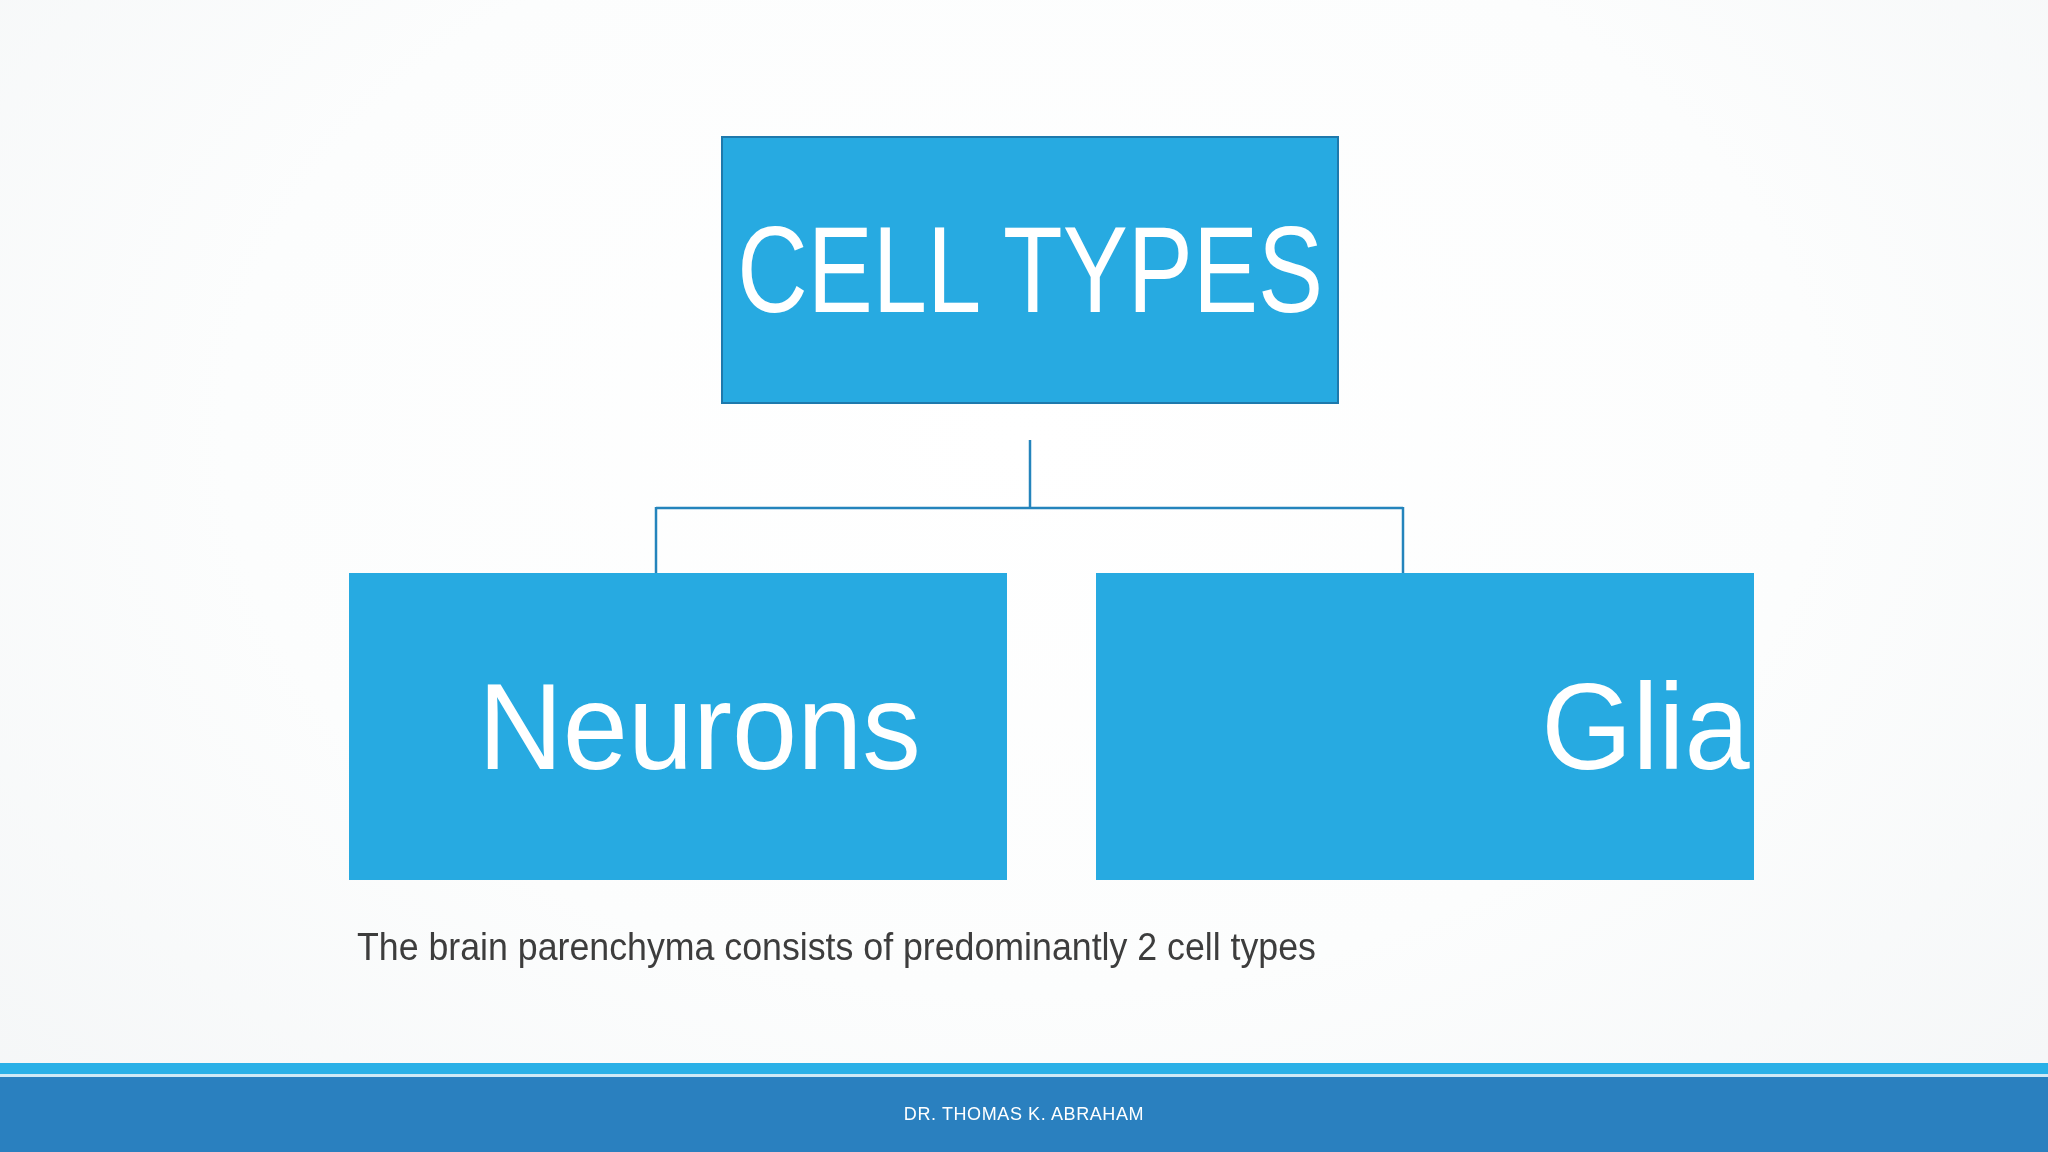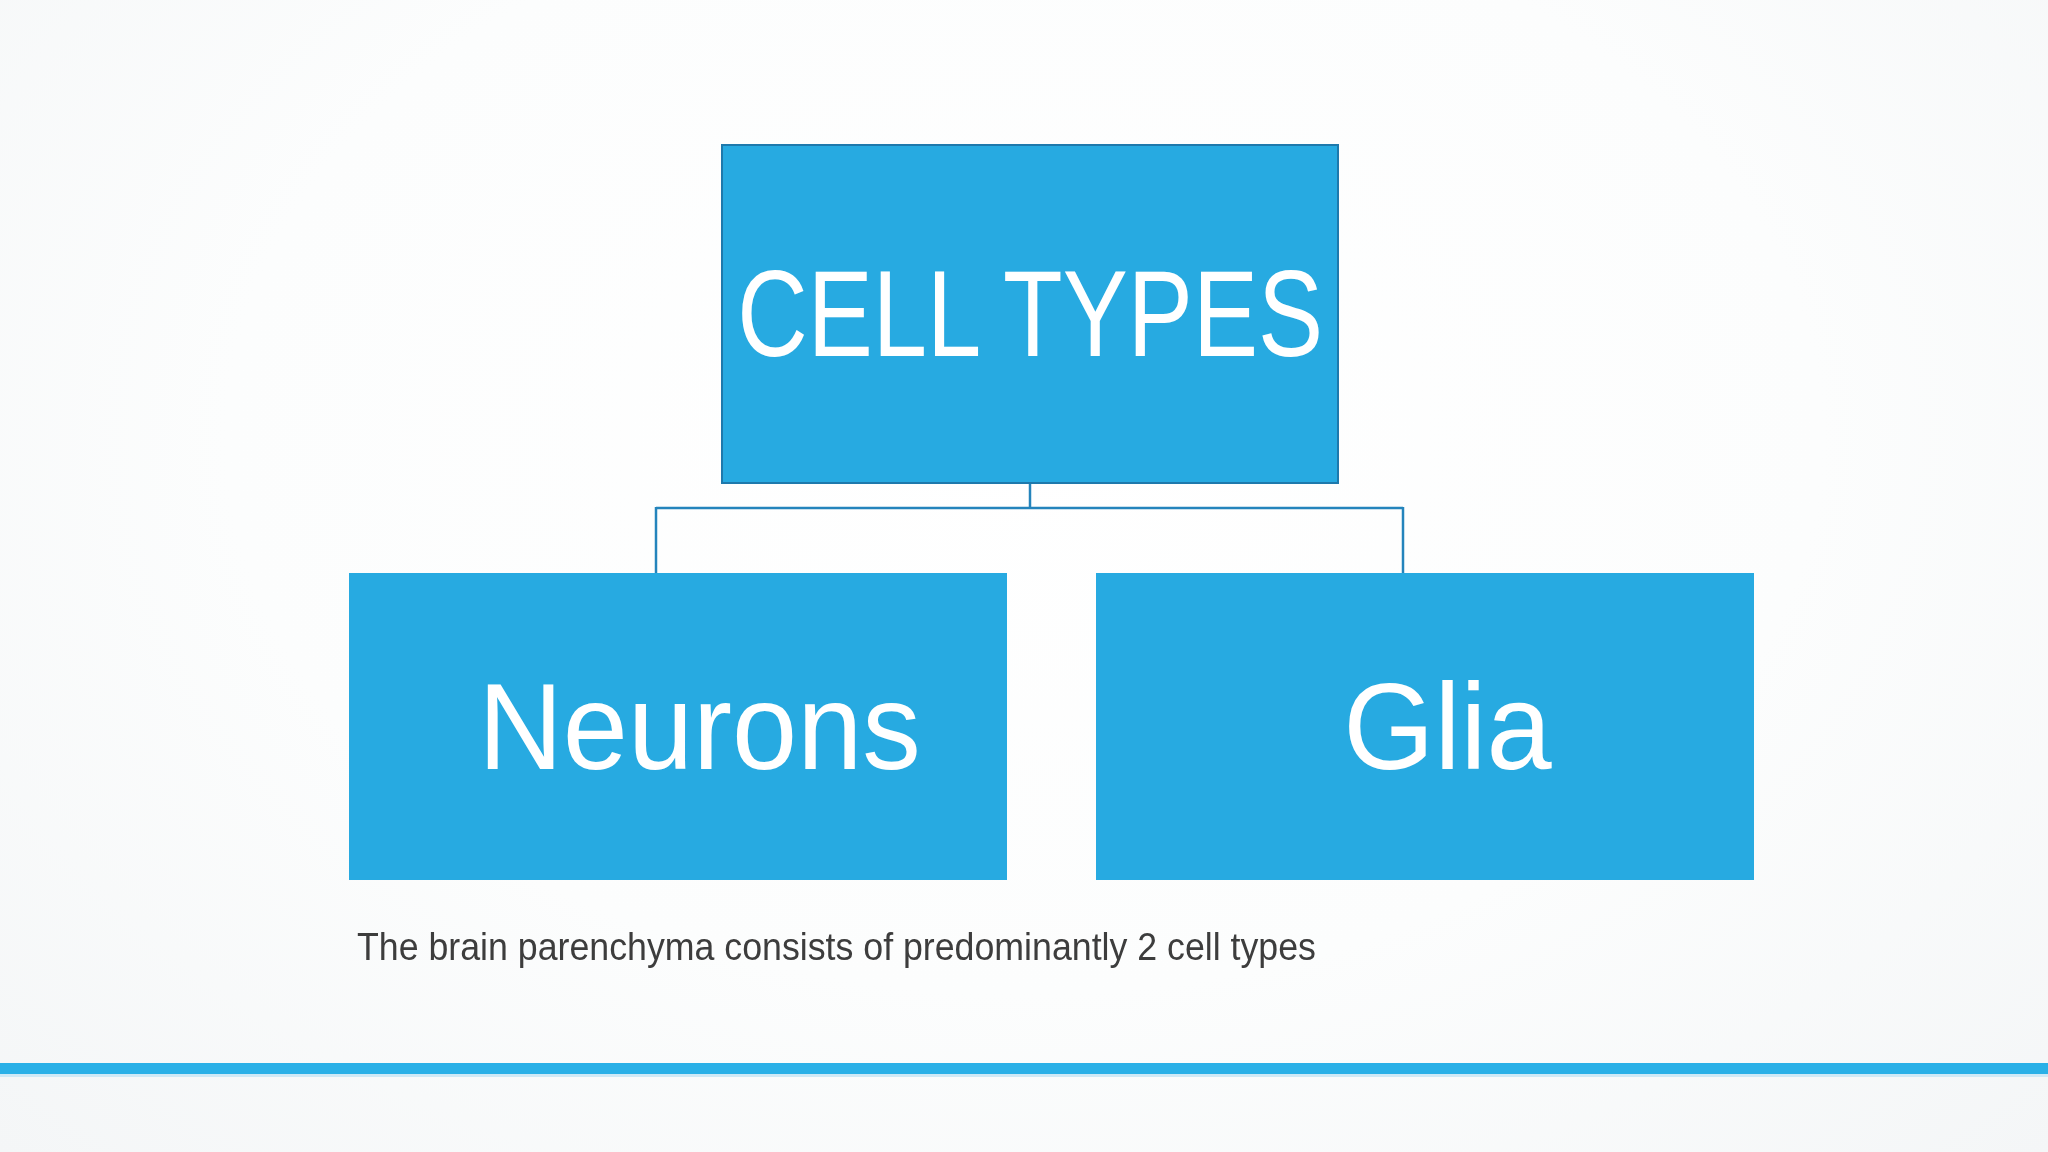--- a/index.html
+++ b/index.html
@@ -22,27 +22,27 @@
     background:radial-gradient(ellipse at 50% 38%, #ffffff 0%, #fcfdfd 55%, #f4f6f7 100%);
     font-family:"Liberation Sans","DejaVu Sans",sans-serif;
   }
   .node{
     position:absolute;
     background:var(--node-fill);
     display:flex;align-items:center;justify-content:center;
     color:var(--node-text);
   }
   .node.root{
-    left:721px;top:144px;width:618px;height:340px;
+    left:721px;top:136px;width:618px;height:268px;
     border:2px solid var(--node-border);
     box-sizing:border-box;
   }
   .node.child{height:307px;top:573px;width:614px;padding-left:44px;}
   .node.child.left{left:349px;}
-  .node.child.right{left:1096px;}
+  .node.child.right{left:1096px;justify-content:flex-end;}
   .node-label{
     font-size:122px;
     line-height:1;
     white-space:nowrap;
     display:inline-block;
     font-weight:400;
   }
   .node.root .node-label{transform:scaleX(0.80);}
   .node.child .node-label{transform:scaleX(0.96);}
   .connector-svg{position:absolute;left:0;top:0;pointer-events:none;}
@@ -94,14 +94,17 @@
   </div>
 
   <div class="node child right">
     <span class="node-label">Glia</span>
   </div>
 
   <div class="caption">The brain parenchyma consists of predominantly 2 cell types</div>
 
   <div class="footer-strip"></div>
   <div class="footer-divider"></div>
+  <div class="footer-bar">
+    <span class="footer-author">DR. THOMAS K. ABRAHAM</span>
+  </div>
 
 </div>
 
 </body></html>

